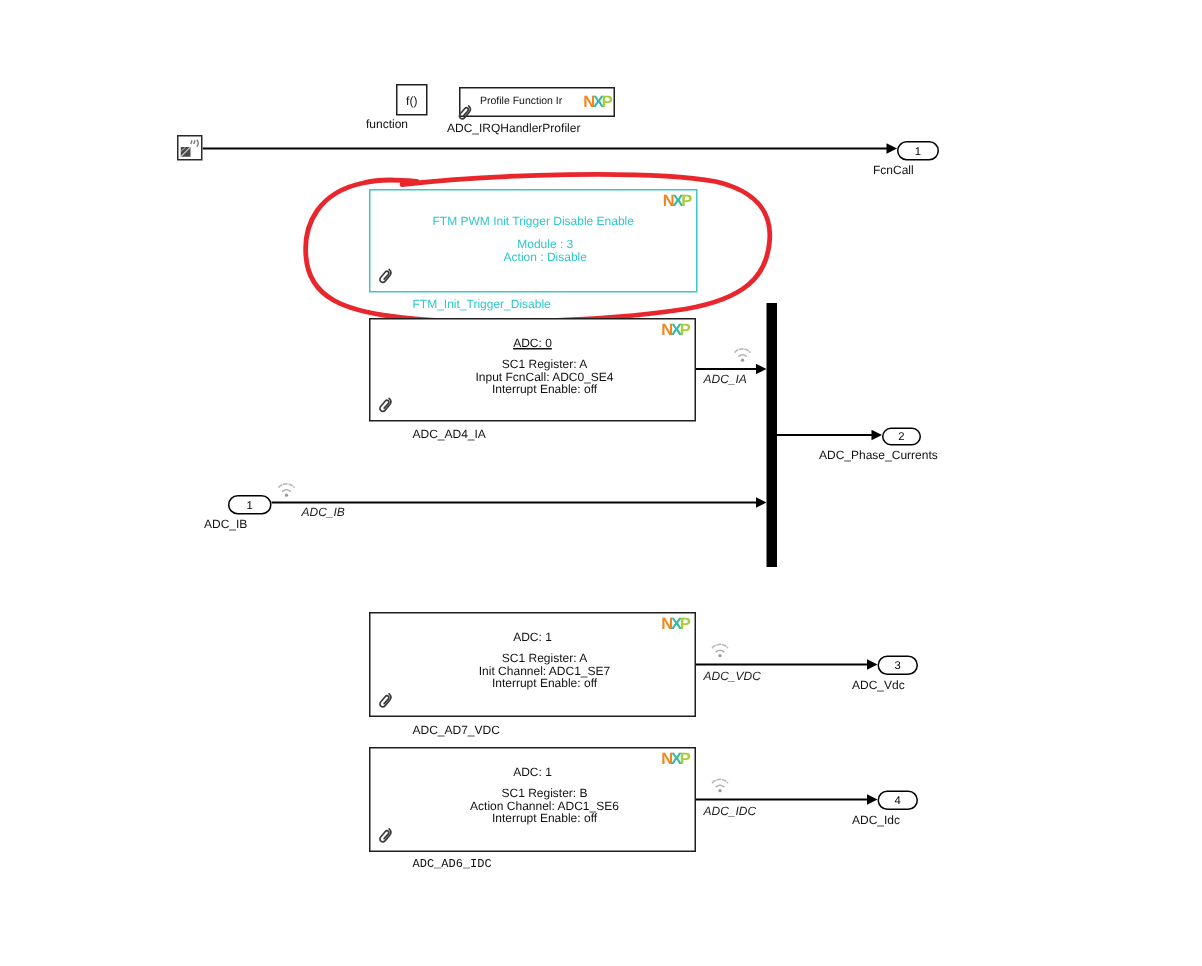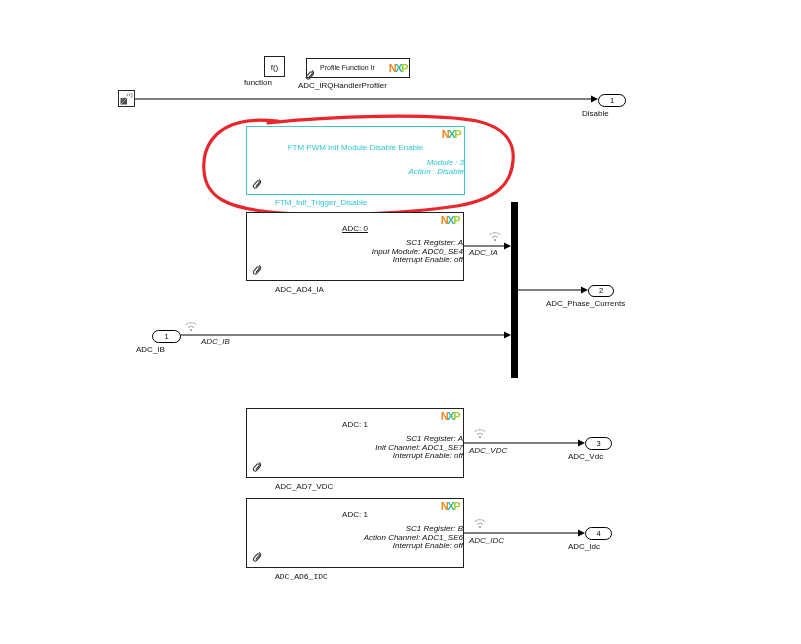--- a/index.html
+++ b/index.html
@@ -13,22 +13,22 @@
   .blk{
     position:absolute;background:#fff;border:1.3px solid #1f1f1f;
     box-sizing:border-box;
   }
   .blk.teal{border-color:#3fc4cb;}
   .blk-title{
     position:absolute;left:0;right:0;text-align:center;
     font-size:8px;line-height:9px;white-space:nowrap;
   }
   .blk-params{
-    position:absolute;left:16px;right:0;text-align:right;
-    font-size:8px;line-height:8.5px;white-space:nowrap;font-style:italic;
+    position:absolute;left:16px;right:0;text-align:center;
+    font-size:8px;line-height:8.5px;white-space:nowrap;
   }
   .teal-text{color:#2fc6cb;}
   .caption{
     position:absolute;text-align:left;font-size:8px;line-height:9px;
     white-space:nowrap;color:#111;
   }
 
   
   .port{
     position:absolute;background:#fff;border:1.2px solid #000;
@@ -118,42 +118,42 @@
       <line x1="1.5" y1="10" x2="4.8" y2="7" stroke="#c0c0c0" stroke-width="0.6"></line>
       <line x1="9" y1="2.5" x2="8.2" y2="5" stroke="#777" stroke-width="0.9"></line>
       <line x1="11" y1="2.5" x2="10.2" y2="5" stroke="#777" stroke-width="0.9"></line>
       <path d="M12.2,2.2 a3.2,3.2 0 0 1 0,4.6" fill="none" stroke="#777" stroke-width="0.9"></path>
     </svg>
   </div>
 
   <div class="port" style="left:598px;top:94px;width:28px;height:13px;line-height:11px;">
     <span>1</span>
   </div>
-  <div class="caption" style="left:582px;top:109px;width:60px;">Disable</div>
+  <div class="caption" style="left:582px;top:109px;width:60px;">FcnCall</div>
 
   <div class="blk teal" style="left:246px;top:126px;width:219px;height:69px;">
-    <div class="blk-title teal-text" style="top:16px;">FTM PWM Init Module Disable Enable</div>
+    <div class="blk-title teal-text" style="top:16px;">FTM PWM Init Trigger Disable Enable</div>
     <div class="blk-params teal-text" style="top:32px;">
       <div>Module : 3</div>
       <div>Action : Disable</div>
     </div>
     <div class="nxp" style="right:4px;top:2px;">
       <span class="n">N</span><span class="x">X</span><span class="p">P</span>
     </div>
     <svg class="clip" style="left:3px;bottom:2px;" viewBox="0 0 14 16">
       <path d="M9.4,3.6 C10.8,4.8 10.9,6.5 9.8,7.9 L6.8,11.4 C6,12.3 4.7,12.4 3.9,11.7 C3.1,11 3.1,9.7 3.9,8.8 L6.9,5.3 C7.4,4.7 8.3,4.7 8.8,5.1 C9.3,5.6 9.3,6.5 8.8,7.1 L6.1,10.1" fill="none" stroke="#3a3a3a" stroke-width="1.1" stroke-linecap="round"></path>
     </svg>
   </div>
   <div class="caption teal-text" style="left:275px;top:198px;width:160px;color:#2fc6cb;">FTM_Init_Trigger_Disable</div>
 
   <div class="blk" style="left:246px;top:212px;width:218px;height:69px;">
     <div class="blk-title" style="top:11px;text-decoration:underline;">ADC: 0</div>
     <div class="blk-params" style="top:26px;">
       <div>SC1 Register: A</div>
-      <div>Input Module: ADC0_SE4</div>
+      <div>Input FcnCall: ADC0_SE4</div>
       <div>Interrupt Enable: off</div>
     </div>
     <div class="nxp" style="right:4px;top:2px;">
       <span class="n">N</span><span class="x">X</span><span class="p">P</span>
     </div>
     <svg class="clip" style="left:3px;bottom:2px;" viewBox="0 0 14 16">
       <path d="M9.4,3.6 C10.8,4.8 10.9,6.5 9.8,7.9 L6.8,11.4 C6,12.3 4.7,12.4 3.9,11.7 C3.1,11 3.1,9.7 3.9,8.8 L6.9,5.3 C7.4,4.7 8.3,4.7 8.8,5.1 C9.3,5.6 9.3,6.5 8.8,7.1 L6.1,10.1" fill="none" stroke="#3a3a3a" stroke-width="1.1" stroke-linecap="round"></path>
     </svg>
   </div>
   <div class="caption" style="left:275px;top:285px;width:160px;">ADC_AD4_IA</div>

